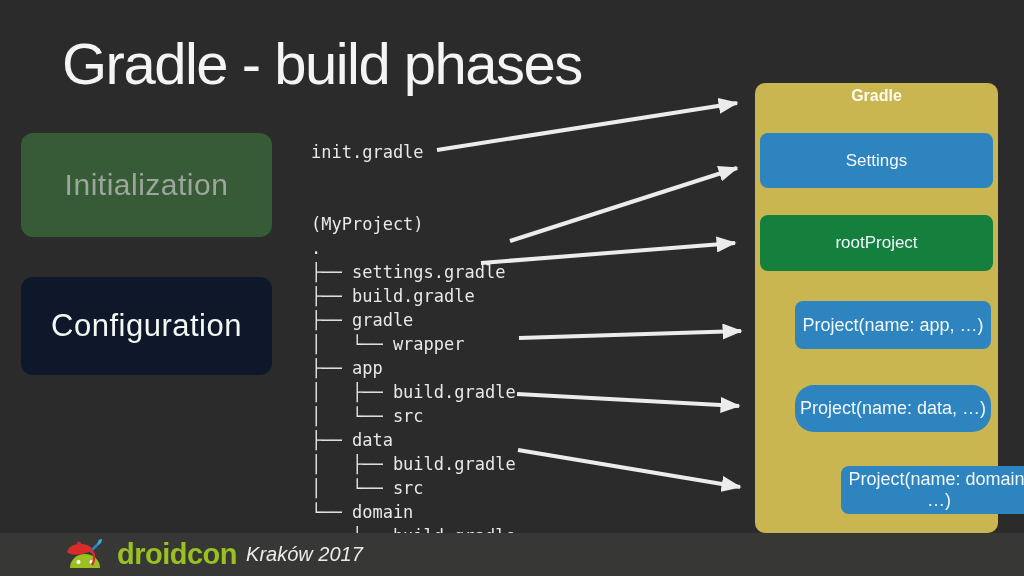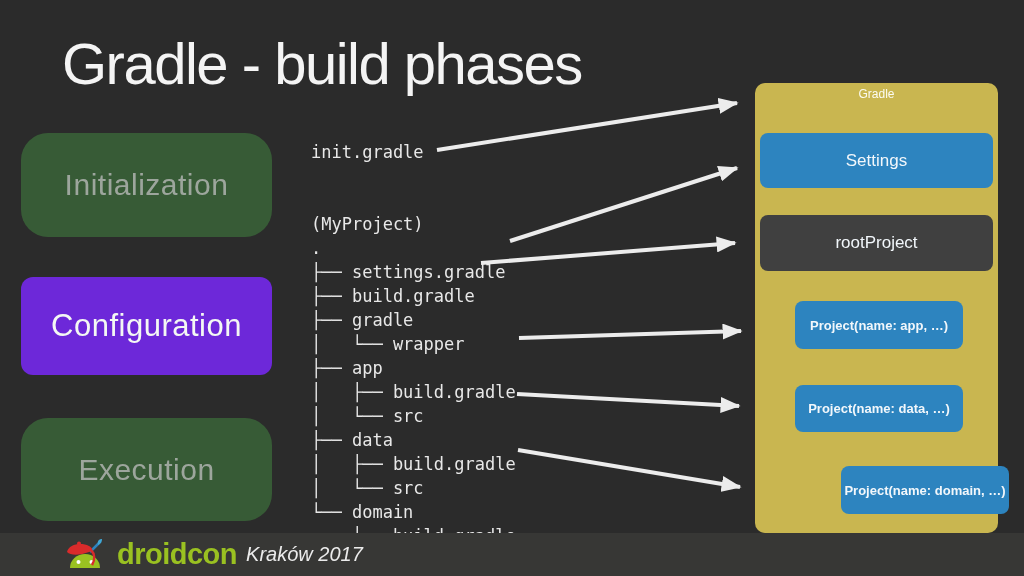--- a/index.html
+++ b/index.html
@@ -15,22 +15,22 @@
     font-size:58px;font-weight:400;letter-spacing:-1.5px;
     color:#f4f4f4;white-space:nowrap;
   }
   
   .phase{
     position:absolute;left:21px;width:251px;
     border-radius:12px;
     display:flex;align-items:center;justify-content:center;
     text-align:center;
   }
-  .phase-dim{background:#375b36;color:#9da69d;border-radius:27px;}
-  .phase-bright{background:#6d28d9;color:#f4f8f4;}
+  .phase-dim{background:#375b36;color:#9da69d;}
+  .phase-bright{background:#0f172a;color:#f4f8f4;}
   .phase span{font-size:30px;font-weight:300;letter-spacing:0.5px;}
   .phase-bright span{font-size:31px;}
   #phase-init{top:133px;height:104px;}
   #phase-conf{top:277px;height:98px;}
   #phase-exec{top:418px;height:103px;}
 
   
   .tree{
     position:absolute;left:311px;top:140px;margin:0;
     font-family:"DejaVu Sans Mono",monospace;
@@ -38,35 +38,35 @@
     color:#e8e8e8;white-space:pre;
   }
 
   
   .panel{
     position:absolute;left:755px;top:83px;width:243px;height:450px;
     background:#c9b650;border-radius:10px;
   }
   .panel-title{
     position:absolute;top:4px;left:0;width:100%;
-    text-align:center;font-size:12px;color:#fcfcf2;
+    text-align:center;font-size:16px;color:#fcfcf2;font-weight:bold;
   }
   .node{
     position:absolute;
     display:flex;align-items:center;justify-content:center;
     border-radius:8px;color:#f2f7fb;text-align:center;
   }
   .node-blue{background:#2d84bf;}
-  .node-green{background:#404040;}
+  .node-green{background:#15803d;}
   .node-large{left:5px;width:233px;font-size:17px;}
-  .node-small{left:40px;width:168px;font-size:13px;font-weight:bold;}
+  .node-small{left:40px;width:196px;font-size:18px;}
   #node-settings{top:50px;height:55px;}
   #node-root{top:132px;height:56px;}
   #node-app{top:218px;height:48px;}
-  #node-data{top:302px;height:47px;}
+  #node-data{top:302px;height:47px;border-radius:19px;}
   #node-domain{top:383px;height:48px;margin-left:46px;}
 
   
   .arrows{position:absolute;left:0;top:0;width:1024px;height:576px;pointer-events:none;}
 
   
   .footer{
     position:absolute;left:0;bottom:0;width:991px;height:43px;
     background:#373735;
     display:flex;align-items:center;padding-left:36px;
@@ -87,23 +87,20 @@
 
 <div class="slide">
 
   <div class="title">Gradle - build phases</div>
 
   <div class="phase phase-dim" id="phase-init">
     <span>Initialization</span>
   </div>
   <div class="phase phase-bright" id="phase-conf">
     <span>Configuration</span>
-  </div>
-  <div class="phase phase-dim" id="phase-exec">
-    <span>Execution</span>
   </div>
 
   <pre class="tree">init.gradle
 
 
 (MyProject)
 .
 ├── settings.gradle
 ├── build.gradle
 ├── gradle

